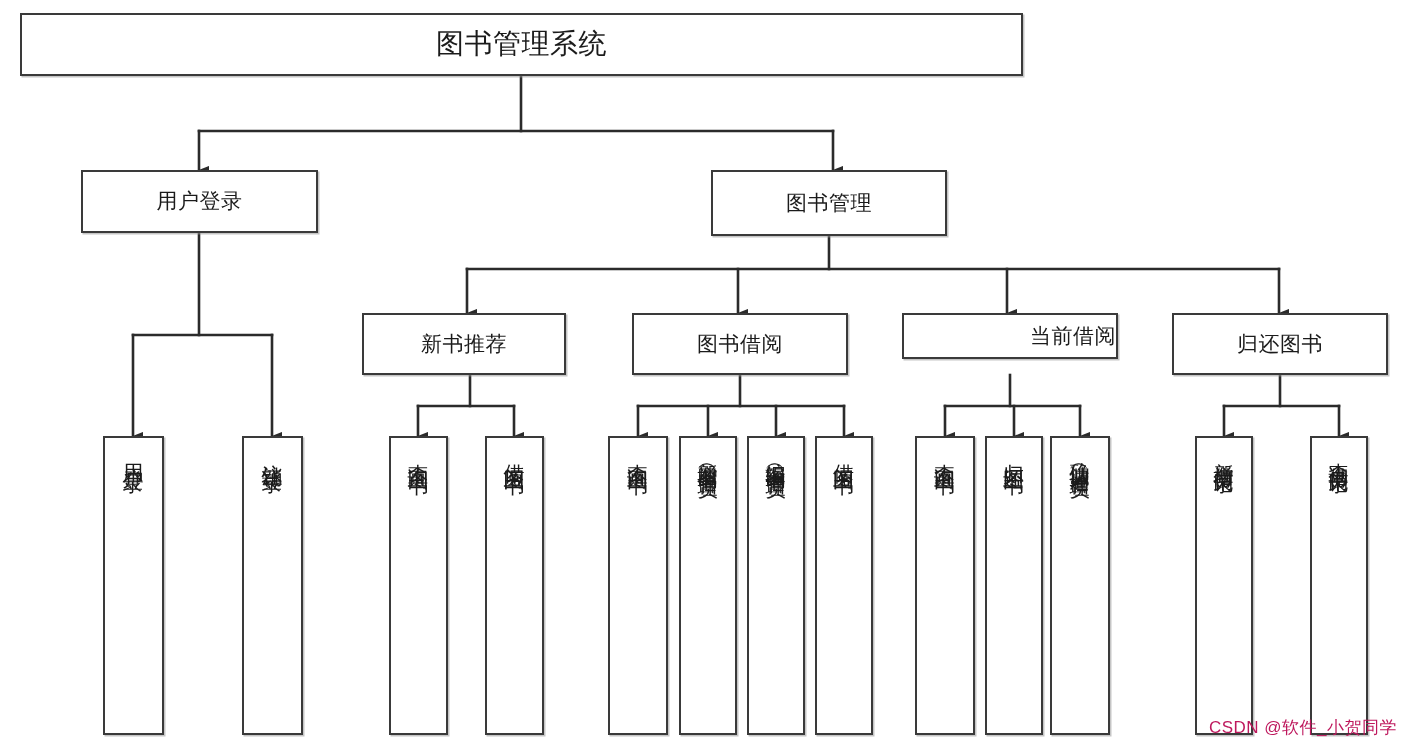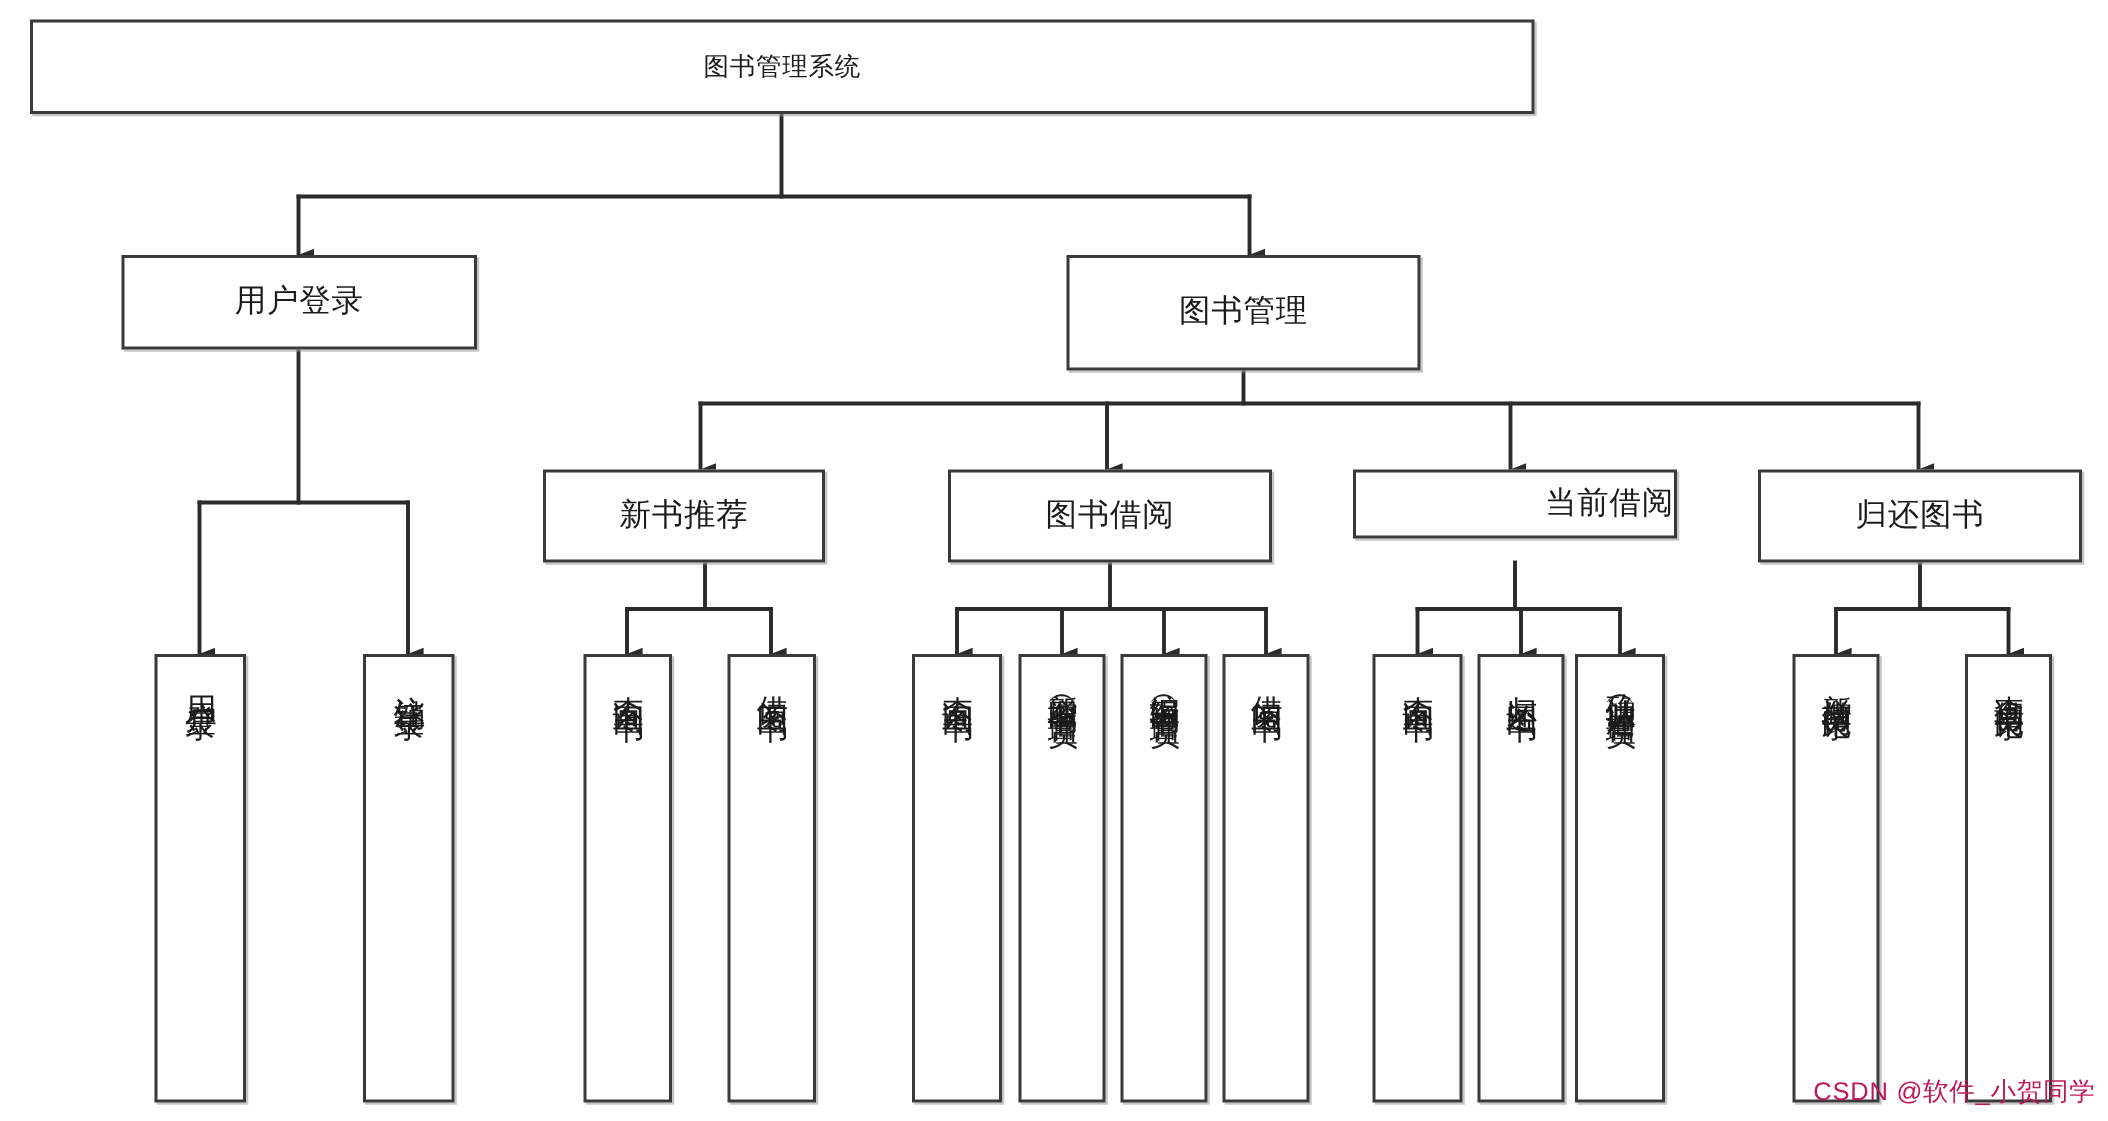--- a/index.html
+++ b/index.html
@@ -39,21 +39,21 @@
     color: #1b1b1b;
     text-align: center;
     line-height: 1.16;
     white-space: pre;
     letter-spacing: 0.5px;
   }
   .node.horiz .label {
     font-size: 21px;
   }
   .node.root .label {
-    font-size: 17px;
+    font-size: 28px;
   }
   .node.vert {
     align-items: flex-start;
     padding-top: 9px;
   }
   .node.vert .label {
     writing-mode: vertical-rl;
     text-orientation: upright;
     font-size: 21px;
     letter-spacing: 3.5px;
@@ -130,25 +130,25 @@
     </g>
   </svg>
 
   <div class="node horiz root" style="left:20px; top:13px; width:1003px; height:63px;">
     <span class="label">图书管理系统</span>
   </div>
 
   <div class="node horiz" style="left:81px; top:170px; width:237px; height:63px;">
     <span class="label">用户登录</span>
   </div>
-  <div class="node horiz" style="left:711px; top:170px; width:236px; height:77px;">
+  <div class="node horiz" style="left:711px; top:170px; width:236px; height:66px;">
     <span class="label">图书管理</span>
   </div>
 
-  <div class="node horiz" style="left:362px; top:313px; width:188px; height:62px;">
+  <div class="node horiz" style="left:362px; top:313px; width:204px; height:62px;">
     <span class="label">新书推荐</span>
   </div>
   <div class="node horiz" style="left:632px; top:313px; width:216px; height:62px;justify-content:center;">
     <span class="label">图书借阅</span>
   </div>
   <div class="node horiz" style="left:902px; top:313px; width:216px; height:46px;justify-content:flex-end;">
     <span class="label">当前借阅</span>
   </div>
   <div class="node horiz" style="left:1172px; top:313px; width:216px; height:62px;">
     <span class="label">归还图书</span>

